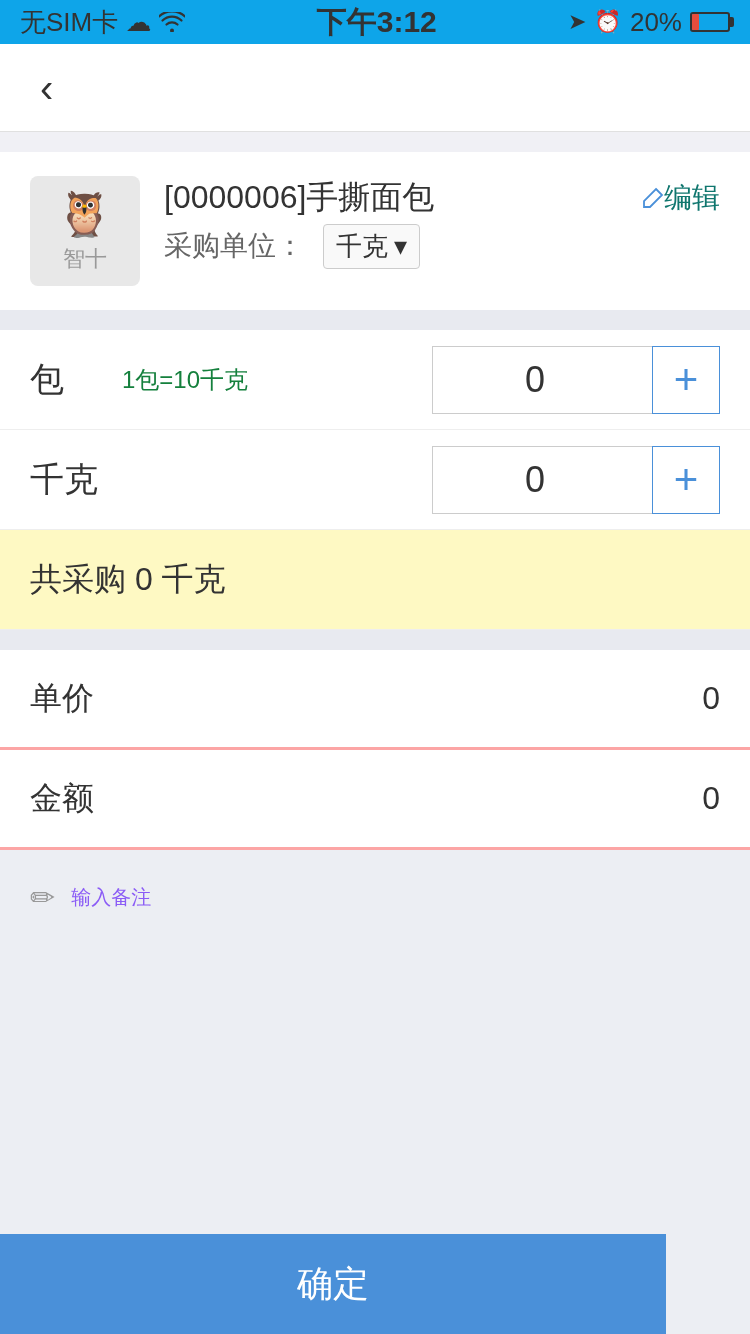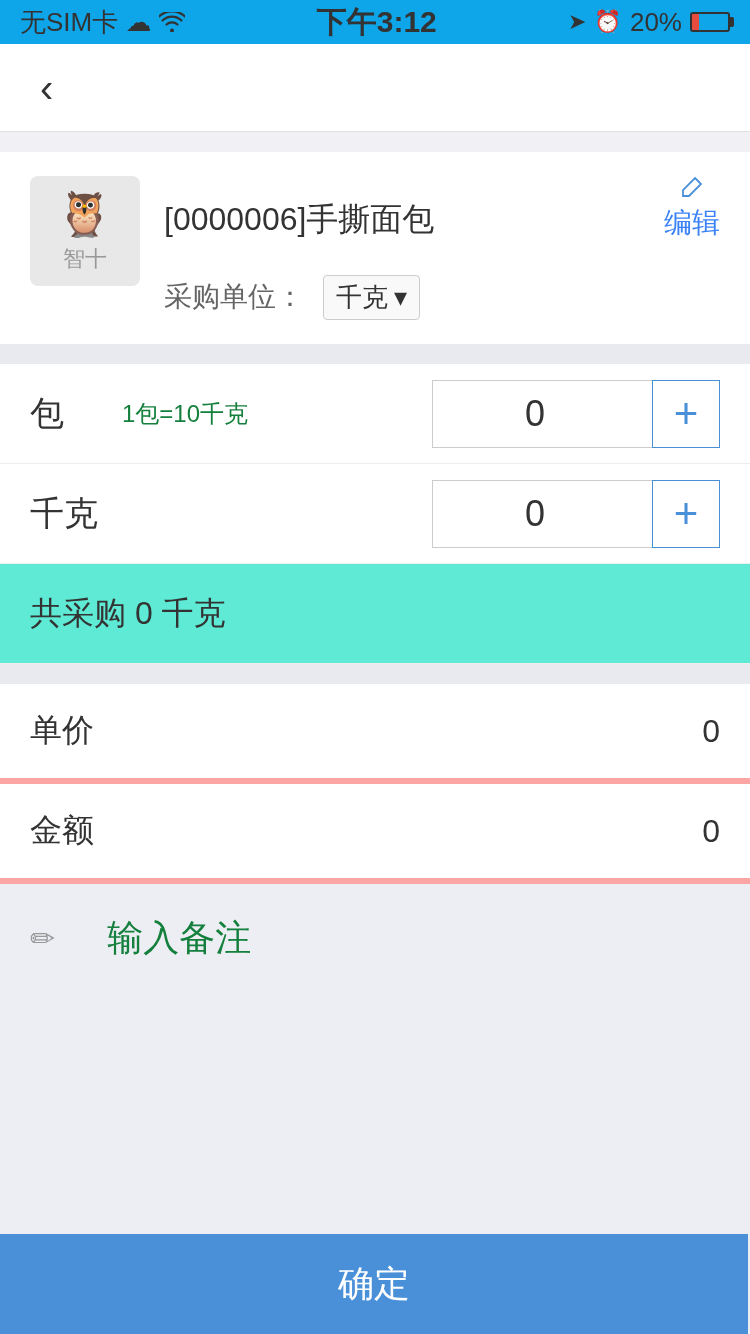--- a/index.html
+++ b/index.html
@@ -122,38 +122,36 @@
     }
     .product-image .owl-icon {
       font-size: 44px;
       margin-bottom: 4px;
     }
     .product-info {
       flex: 1;
     }
     .product-header {
       display: flex;
-      align-items: flex-end;
+      align-items: center;
       justify-content: space-between;
-      margin-bottom: 33px;
+      margin-bottom: 4px;
     }
     .product-name {
       font-size: 32px;
       color: #333;
       font-weight: 500;
     }
     .edit-btn {
-      color: #3b82f6;
+      color: #0f766e;
       font-size: 28px;
       display: flex;
       align-items: center;
-      gap: 6px;
       cursor: pointer;
       white-space: nowrap;
-      flex-direction: column;
     }
     .product-meta {
       display: flex;
       align-items: flex-start;
       justify-content: space-between;
     }
     .unit-label {
       color: #666;
       font-size: 28px;
     }
@@ -251,21 +249,21 @@
       line-height: 1;
     }
 
     
     .total-row {
       display: flex;
       align-items: center;
       justify-content: space-between;
       padding: 0 30px;
       height: 100px;
-      background: #5eead4;
+      background: #fef9c3;
       border-bottom: 1px solid #eee;
     }
     .total-text {
       font-size: 32px;
       color: #333;
     }
     .record-btn {
       border: 1px solid #4a90d9;
       color: #4a90d9;
       background: #fff;
@@ -278,21 +276,21 @@
     
     .price-section {
       background: #fff;
     }
     .price-row {
       display: flex;
       align-items: center;
       justify-content: space-between;
       padding: 0 30px;
       height: 100px;
-      border-bottom: 6px solid #fca5a5;
+      border-bottom: 3px solid #fca5a5;
     }
     .price-row-label {
       font-size: 32px;
       color: #333;
     }
     .price-row-value {
       font-size: 32px;
       color: #333;
     }
 
@@ -303,38 +301,37 @@
       display: flex;
       align-items: center;
       gap: 16px;
       margin-top: 0;
     }
     .pencil-icon {
       color: #999;
       font-size: 30px;
     }
     .remark-placeholder {
-      color: #15803d;
-      font-size: 36px;
-      margin-left: 36px;
+      color: #8b5cf6;
+      font-size: 20px;
     }
 
     
     .main-content {
       flex: 1;
       background: #eceef3;
       min-height: 300px;
     }
 
     
     .confirm-btn-container {
       position: fixed;
       bottom: 0;
       left: 0;
-      width: 748px;
+      width: 666px;
       height: 100px;
       background: #4a90d9;
       display: flex;
       align-items: center;
       justify-content: center;
       cursor: pointer;
     }
     .confirm-btn-text {
       font-size: 36px;
       color: #fff;

